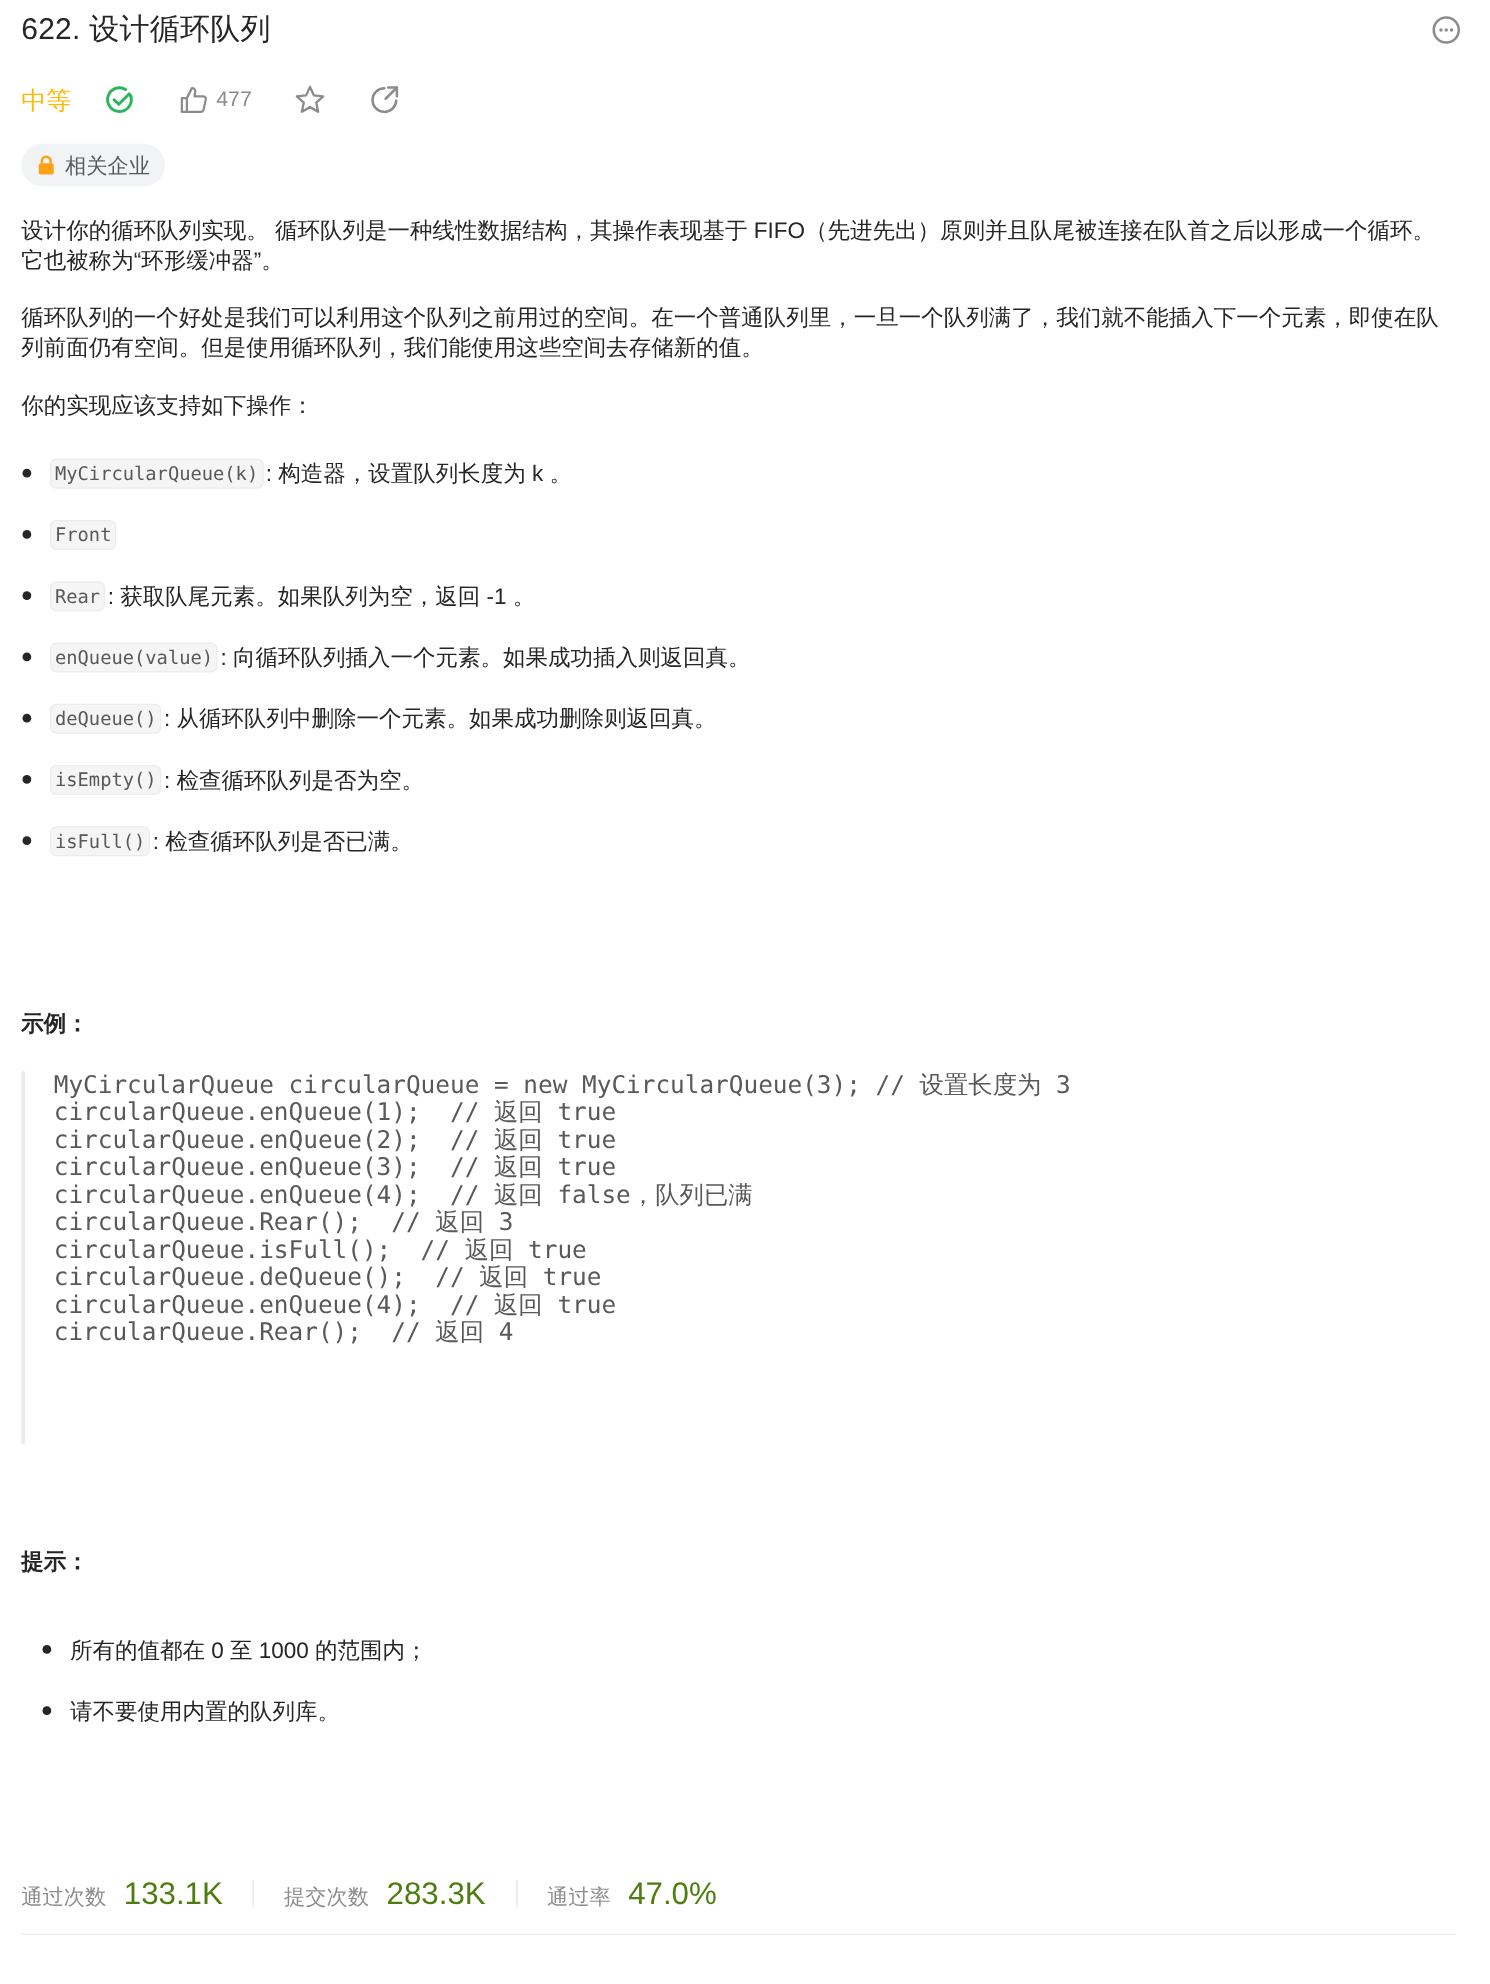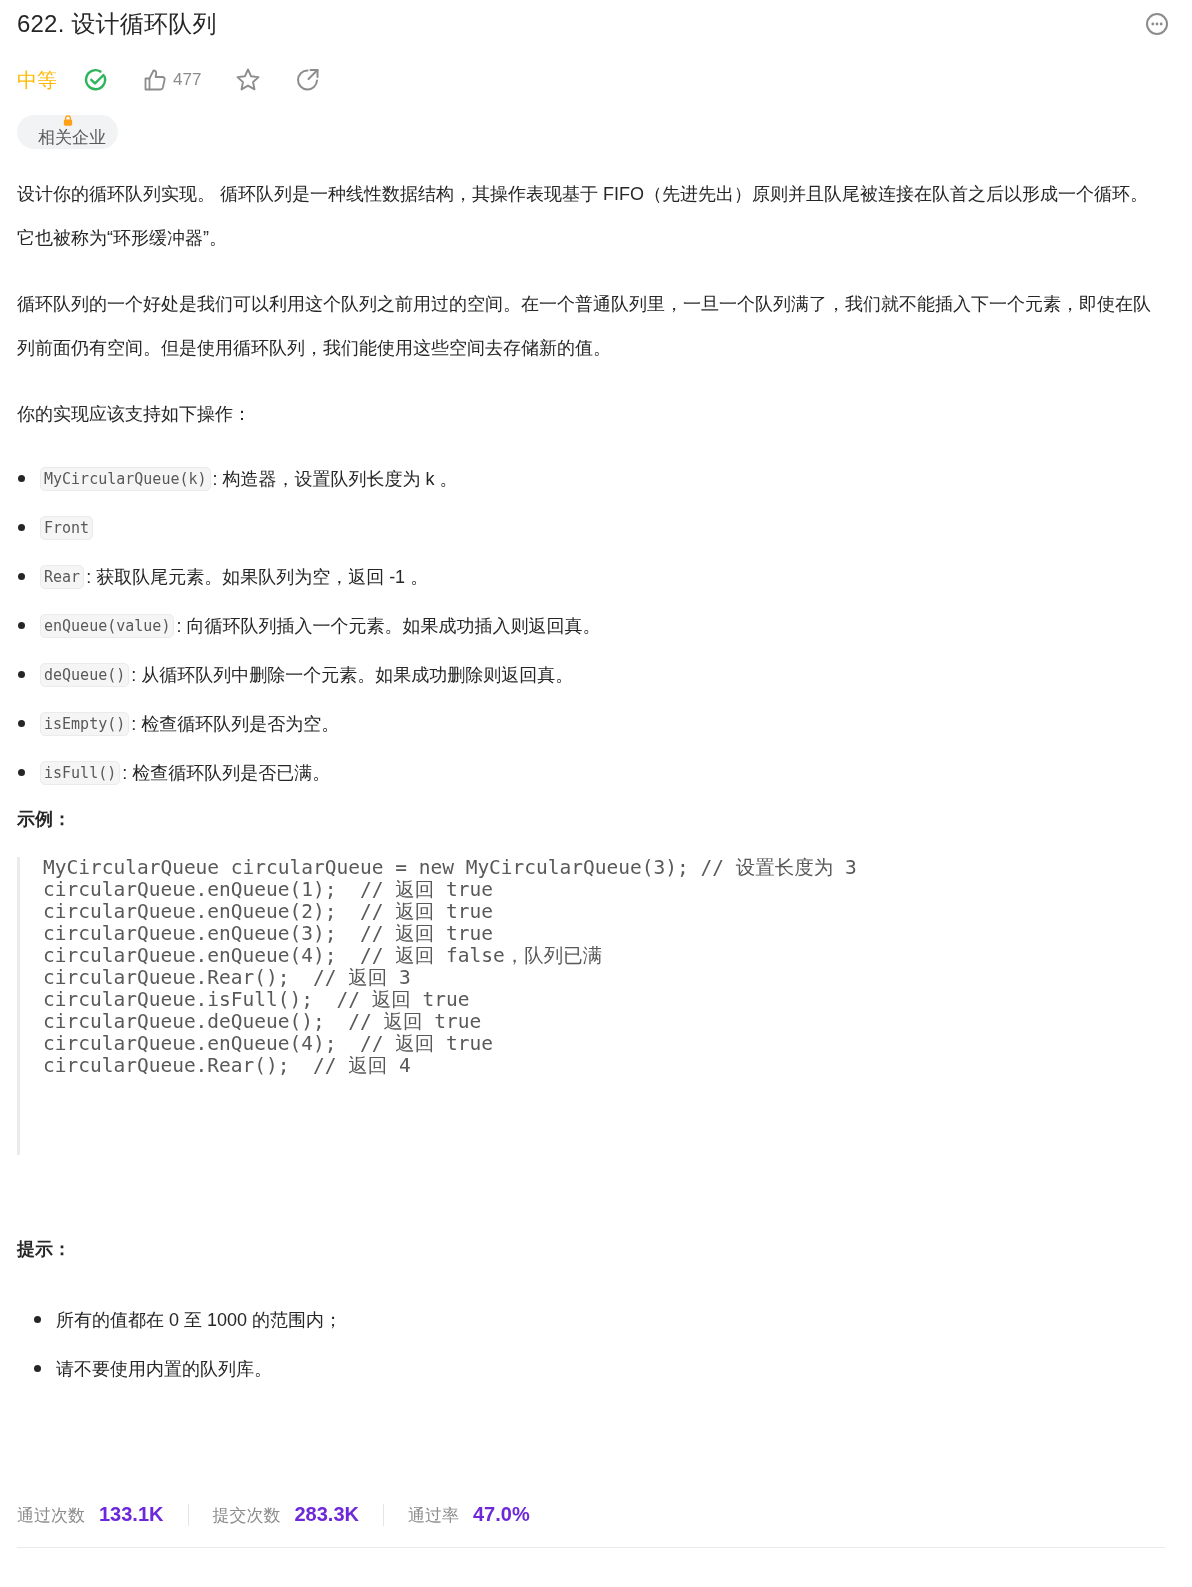--- a/index.html
+++ b/index.html
@@ -18,26 +18,26 @@
   .meta-row { position: absolute; top: 62px; left: 0; height: 36px; display: flex; align-items: center; }
   .difficulty { font-size: 20px; color: #ffb800; margin-right: 26px; }
   .meta-icon { display: inline-flex; align-items: center; cursor: pointer; }
   .solved-icon { margin-right: 34px; }
   .like-wrap { display: inline-flex; align-items: center; margin-right: 34px; cursor: pointer; }
   .like-count { font-size: 17px; color: #8c8c8c; margin-left: 6px; }
   .star-icon { margin-right: 34px; }
 
   .company-tag {
     position: absolute; top: 115px; left: 0; height: 34px; padding: 0 12px 0 13px;
-    background: #f2f3f5; border-radius: 17px; display: flex; align-items: center; cursor: pointer; flex-direction: column;
+    background: #f2f3f5; border-radius: 17px; display: flex; align-items: center; cursor: pointer;
   }
   .company-tag .label { font-size: 17px; color: #595959; margin-left: 8px; }
 
   .content { position: absolute; top: 172px; left: 0; width: 1148px; }
-  .para { font-size: 18px; line-height: 44px; color: #262626; margin: 0 0 22px 0; }
+  .para { font-size: 18px; line-height: 24px; color: #262626; margin: 0 0 22px 0; }
   .para.p3 { margin-bottom: 18px; }
 
   ul.ops { list-style: none; margin: 0; padding: 0; }
   ul.ops li { position: relative; padding-left: 23px; height: 49px; display: flex; align-items: center; font-size: 18px; color: #262626; }
   ul.ops li::before { content: ""; position: absolute; left: 1px; top: 21px; width: 7px; height: 7px; background: #262626; border-radius: 50%; }
   code.inline {
     font-family: "DejaVu Sans Mono", "Liberation Mono", monospace; font-size: 15px; color: #595959;
     background: #f5f5f5; border: 1px solid #ebebeb; border-radius: 5px; padding: 2px 3px; margin-right: 2px; text-align: right;
   }
 
@@ -53,21 +53,21 @@
   }
 
   .hint-title { position: absolute; top: 1065px; left: 0; }
   ul.hints { position: absolute; top: 1107px; left: 0; list-style: none; margin: 16px; padding: 0; }
   ul.hints li { position: relative; padding-left: 23px; height: 49px; display: flex; align-items: center; font-size: 18px; color: #262626; }
   ul.hints li::before { content: ""; position: absolute; left: 1px; top: 21px; width: 7px; height: 7px; background: #262626; border-radius: 50%; }
 
   .stats { position: absolute; top: 1328px; left: 0; display: flex; align-items: center; height: 30px; }
   .stat { display: flex; align-items: baseline; }
   .stat .k { font-size: 17px; color: #8c8c8c; margin-right: 14px; }
-  .stat .v { font-size: 20px; color: #6d28d9; font-weight: 700; }
+  .stat .v { font-size: 25px; color: #4d7c0f; font-weight: 400; }
   .stat-sep { width: 1px; height: 22px; background: #e5e5e5; margin: 0 24px 0 24px; }
 
   .bottom-divider { position: absolute; top: 1375px; left: 0; width: 1148px; height: 1px; background: #ebebeb; }
 </style>
 </head>
 <body>
 
 <div class="page">
 
   <div class="title-row">

